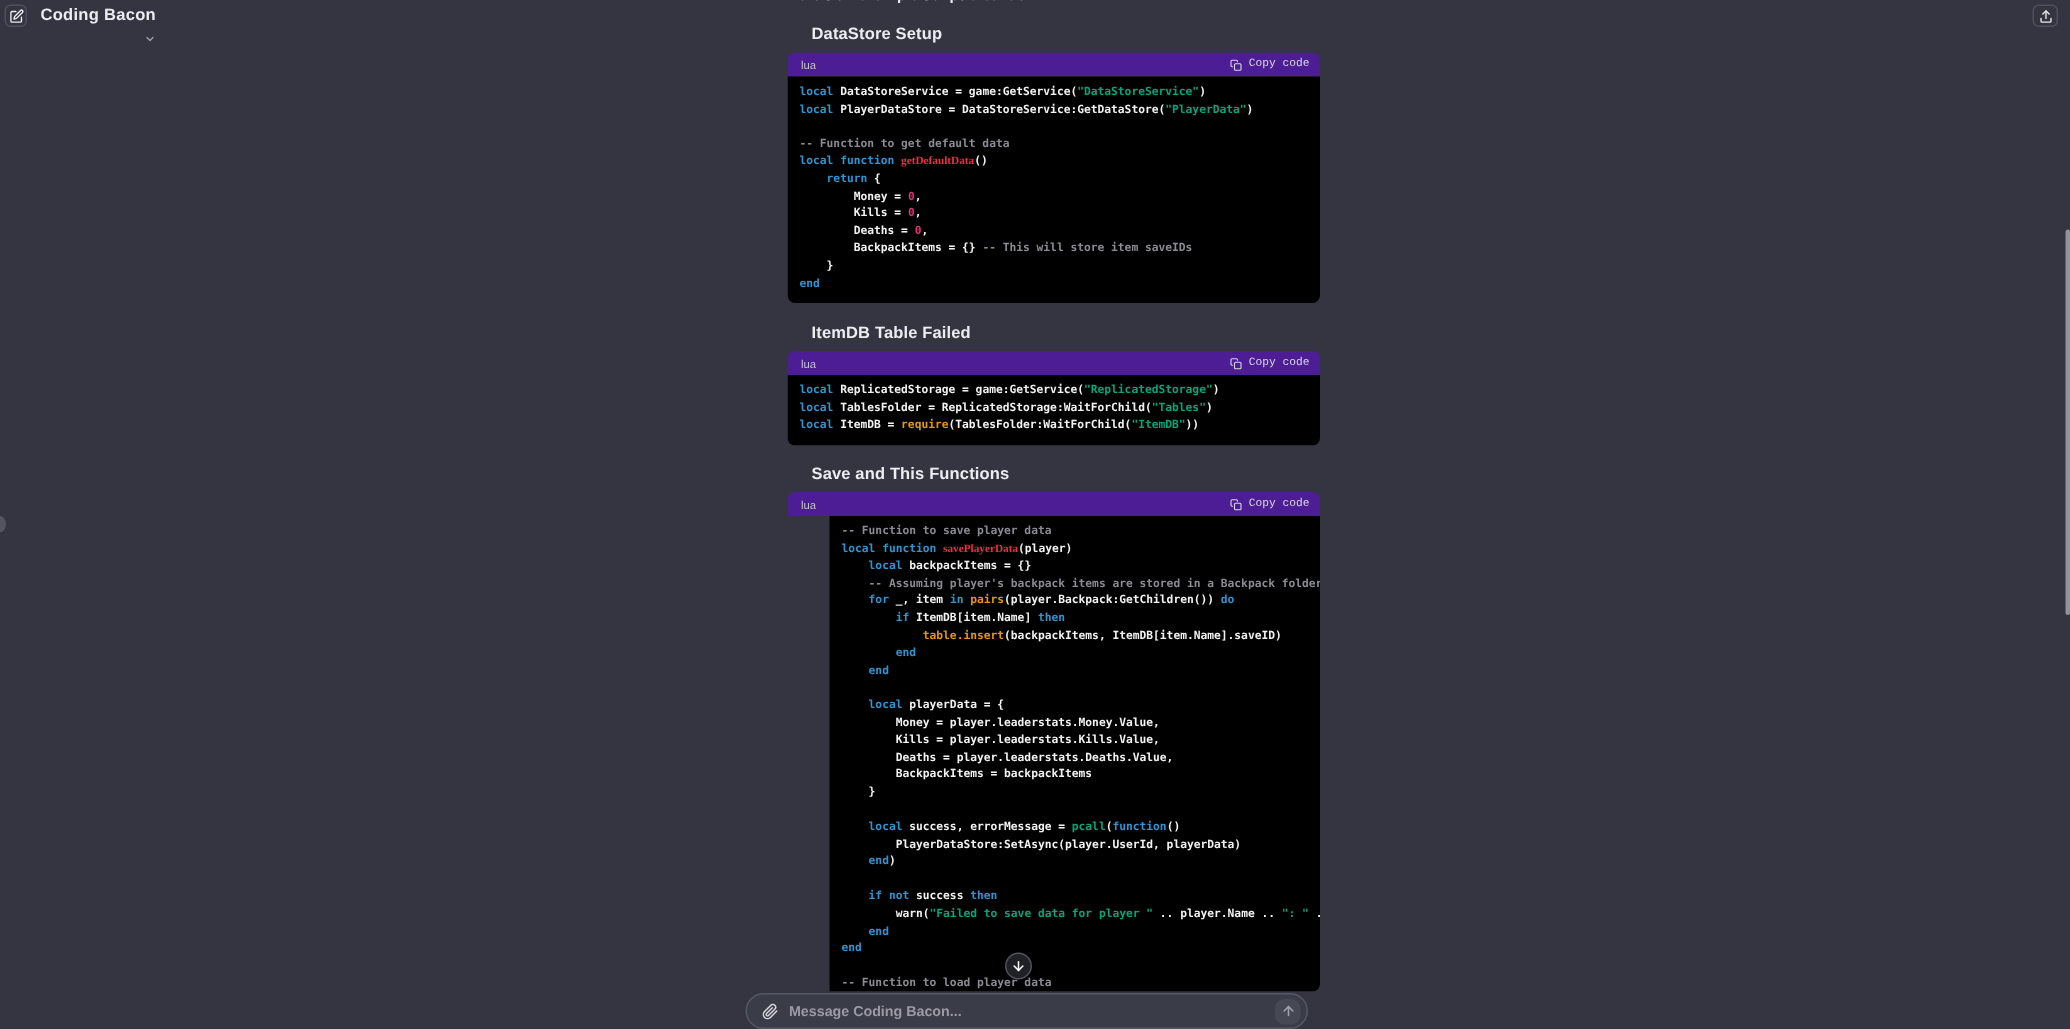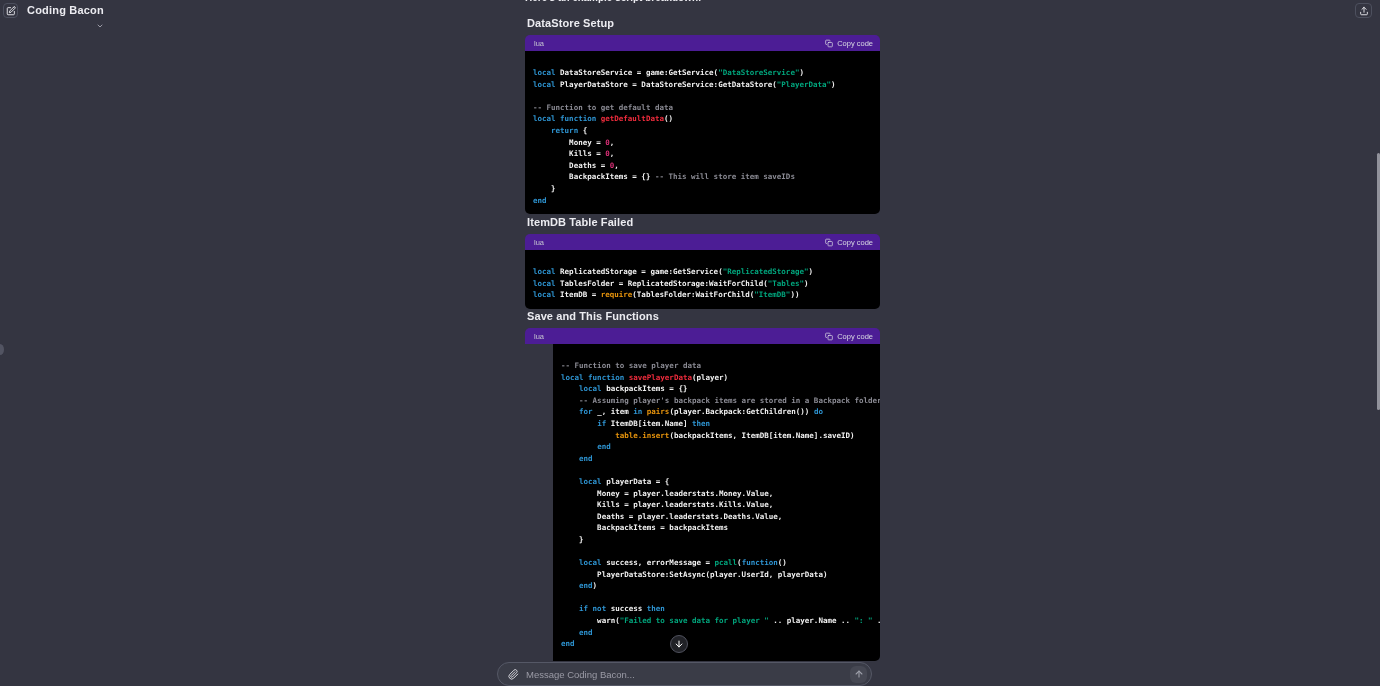--- a/index.html
+++ b/index.html
@@ -17,58 +17,58 @@
   .app-title { color:#ececf1; font-size:11px; font-weight:bold; letter-spacing:.2px; }
   .chev { margin-top:1px; }
   .share-btn { position:absolute; right:8px; top:3px; width:17px; height:15px;
     border:1px solid #4d505e; border-radius:4px; display:flex; align-items:center;
     justify-content:center; cursor:pointer; background:transparent; }
 
   
   .content { position:absolute; left:525px; top:0; width:355px; }
   .clipped-line { position:absolute; top:-8px; left:0; color:#ececf1; font-size:10px;
     font-weight:bold; white-space:nowrap; }
-  .sec-heading { position:absolute; left:2px; color:#ececf1; font-size:11px;
+  .sec-heading { position:absolute; left:16px; color:#ececf1; font-size:11px;
     font-weight:bold; letter-spacing:.1px; }
   .h1 { top:17px; } .h2 { top:216px; } .h3 { top:310px; }
 
   .code-block { position:absolute; left:0; width:355px; border-radius:5px; overflow:hidden; }
   .cb1 { top:35px; } .cb2 { top:234px; } .cb3 { top:328px; }
   .code-header { height:16px; background:#4c1d95; display:flex; align-items:center;
     justify-content:space-between; padding:0 7px 0 9px; }
   .code-lang { color:#c5c5d1; font-size:7.5px; }
   .copy-btn { display:flex; align-items:center; gap:4px; color:#d9d9e3; font-size:7.5px;
-    cursor:pointer; background:transparent; border:none; font-family:Liberation Sans, sans-serif; }
-  .code-body { background:#000000; padding:16px 0 8px 8px; overflow:hidden; }
+    cursor:pointer; background:transparent; border:none; font-family:Liberation Mono, monospace; }
+  .code-body { background:#000000; padding:4px 0 8px 8px; overflow:hidden; }
   .cb3 .code-body { height:317px;margin-left:28px; }
   pre.code { font-family:"DejaVu Sans Mono", monospace; font-size:7.5px; font-weight:600;
     line-height:11.6px; color:#f2f2f2; white-space:pre; }
   .code-line { height:11.6px; white-space:pre; }
   .tok-pl { color:#f2f2f2; }
   .tok-kw { color:#2e95d3; }
   .tok-str { color:#00a67d; }
-  .tok-fn { color:#f22c3d; }
+  .tok-fn { color:#f22c3d;font-family:Liberation Serif, serif; }
   .tok-num { color:#df3079; }
   .tok-bi { color:#e9950c; }
   .tok-tl { color:#00a67d; }
   .tok-cm { color:#8b8b94; }
 
   
   .scroll-btn { position:absolute; left:670px; top:635px; width:18px; height:18px;
     border-radius:50%; background:#202126; border:1px solid #50525e; display:flex;
     align-items:center; justify-content:center; cursor:pointer; z-index:40; }
 
   
   .composer { position:absolute; left:497px; top:662px; width:375px; height:24px;
     background:#3a3c47; border:1px solid #555866; border-radius:13px; display:flex;
     align-items:center; padding:0 4px 0 8px; z-index:50; }
   .clip-btn { width:14px; height:14px; display:flex; align-items:center;
     justify-content:center; cursor:pointer; background:transparent; border:none; }
   .composer input { flex:1; margin-left:6px; background:transparent; border:none;
-    outline:none; color:#ececf1; font-size:9.5px; font-weight:400;
+    outline:none; color:#ececf1; font-size:9.5px; font-weight:700;
     font-family:"Liberation Sans", sans-serif; }
   .composer input::placeholder { color:#9b9ba6; opacity:1; }
   .send-btn { width:17px; height:17px; border-radius:6px; background:#464853;
     border:none; display:flex; align-items:center; justify-content:center; cursor:pointer; }
 
   
   .scrollbar-thumb { position:absolute; right:0; top:153px; width:3px; height:257px;
     background:#a2a2ac; border-radius:3px; opacity:.85; z-index:60; cursor:pointer; }
   .edge-handle { position:absolute; left:-4px; top:344px; width:8px; height:11px;
     border-radius:50%; background:#6b6e7d; opacity:.55; }

